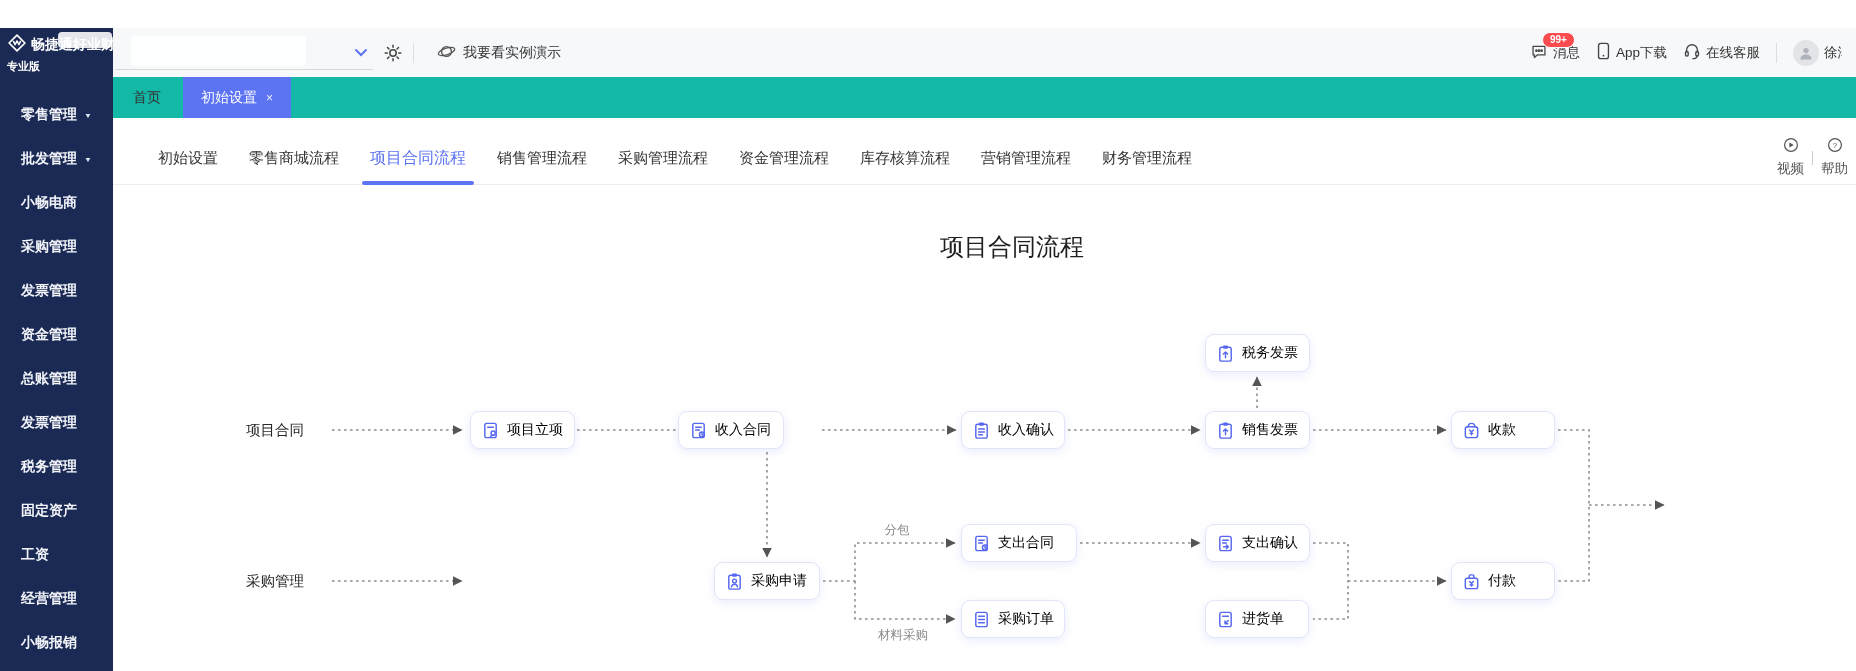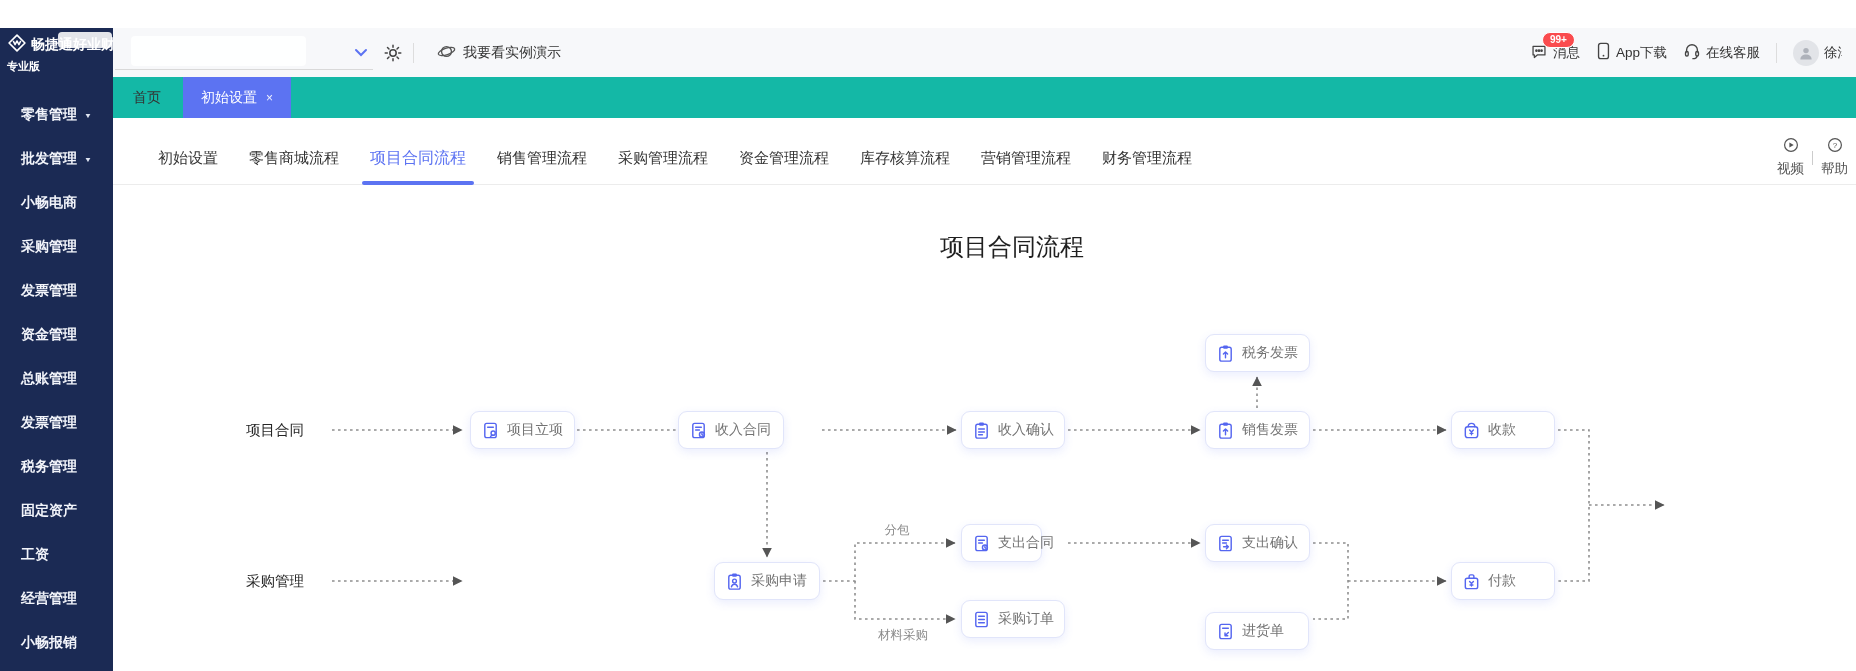--- a/index.html
+++ b/index.html
@@ -74,21 +74,21 @@
   
   .flow-layer { position:absolute; left:0; top:0; width:1856px; height:671px; pointer-events:none; }
   .flow-layer svg.edges { position:absolute; left:0; top:0; }
   .flow-title {
     position:absolute; left:1012px; top:231px; transform:translateX(-50%);
     font-size:24px; font-weight:500; color:#1f1f1f; white-space:nowrap;
   }
   .flow-node {
     position:absolute; height:38px; background:#fff; border:1px solid #e1e5fa; border-radius:9px;
     display:flex; align-items:center; gap:7px; padding:16px 10px;
-    font-size:14px; color:#737373; white-space:nowrap; cursor:pointer; pointer-events:auto;
+    font-size:14px; color:#000000; white-space:nowrap; cursor:pointer; pointer-events:auto;
     box-shadow:0 3px 10px rgba(84,106,235,.12);
   }
   .row-label { position:absolute; transform:translate(-50%,-50%); font-size:14.5px; font-weight:500; color:#262626; white-space:nowrap; }
   .edge-label { position:absolute; transform:translate(-50%,-50%); font-size:12.5px; color:#8a8a8a; white-space:nowrap; }
 </style>
 </head>
 <body>
 
 <div class="top-strip"></div>
 
@@ -357,21 +357,21 @@
       <span style="display: flex;">
         <svg width="19" height="19" viewBox="0 0 20 20" fill="none" stroke="#5566f0" stroke-width="1.5" stroke-linecap="round" stroke-linejoin="round">
           <rect x="4" y="3.5" width="12" height="14.5" rx="2"></rect>
           <rect x="7.5" y="1.5" width="5" height="3.4" rx="1" fill="#5566f0" stroke="none"></rect>
           <circle cx="10" cy="9.5" r="2"></circle>
           <path d="M6.8 15.5c.5-1.8 1.8-2.6 3.2-2.6s2.7.8 3.2 2.6"></path>
         </svg>
       </span>
       <span>采购申请</span>
     </div>
-    <div class="flow-node" style="left: 961px; top: 524px; width: 81px;">
+    <div class="flow-node" style="left: 961px; top: 524px; width: 116px;">
       <span style="display: flex;">
         <svg width="19" height="19" viewBox="0 0 20 20" fill="none" stroke="#5566f0" stroke-width="1.5" stroke-linecap="round" stroke-linejoin="round">
           <rect x="4" y="2.5" width="12" height="15" rx="2"></rect>
           <path d="M7 6.5h6M7 9.5h4"></path>
           <circle cx="13.6" cy="14.2" r="2.6"></circle>
           <path d="M13.6 13v1.3l.9.6"></path>
         </svg>
       </span>
       <span>支出合同</span>
     </div>
@@ -386,21 +386,21 @@
     </div>
     <div class="flow-node" style="left: 961px; top: 600px; width: 104px;">
       <span style="display: flex;">
         <svg width="19" height="19" viewBox="0 0 20 20" fill="none" stroke="#5566f0" stroke-width="1.5" stroke-linecap="round" stroke-linejoin="round">
           <rect x="4" y="2.5" width="12" height="15" rx="2"></rect>
           <path d="M7 6.5h6M7 10h6M7 13.5h6"></path>
         </svg>
       </span>
       <span>采购订单</span>
     </div>
-    <div class="flow-node" style="left: 1205px; top: 600px; width: 104px; margin-top: 12px;">
+    <div class="flow-node" style="left: 1205px; top: 600px; width: 104px;">
       <span style="display: flex;">
         <svg width="19" height="19" viewBox="0 0 20 20" fill="none" stroke="#5566f0" stroke-width="1.5" stroke-linecap="round" stroke-linejoin="round">
           <rect x="4" y="2.5" width="12" height="15" rx="2"></rect>
           <path d="M7 6.5h6M13 11l-3.5 3.5M9.5 11.6v2.9h2.9"></path>
         </svg>
       </span>
       <span>进货单</span>
     </div>
     <div class="flow-node" style="left: 1451px; top: 562px; width: 104px;">
       <span style="display: flex;">

